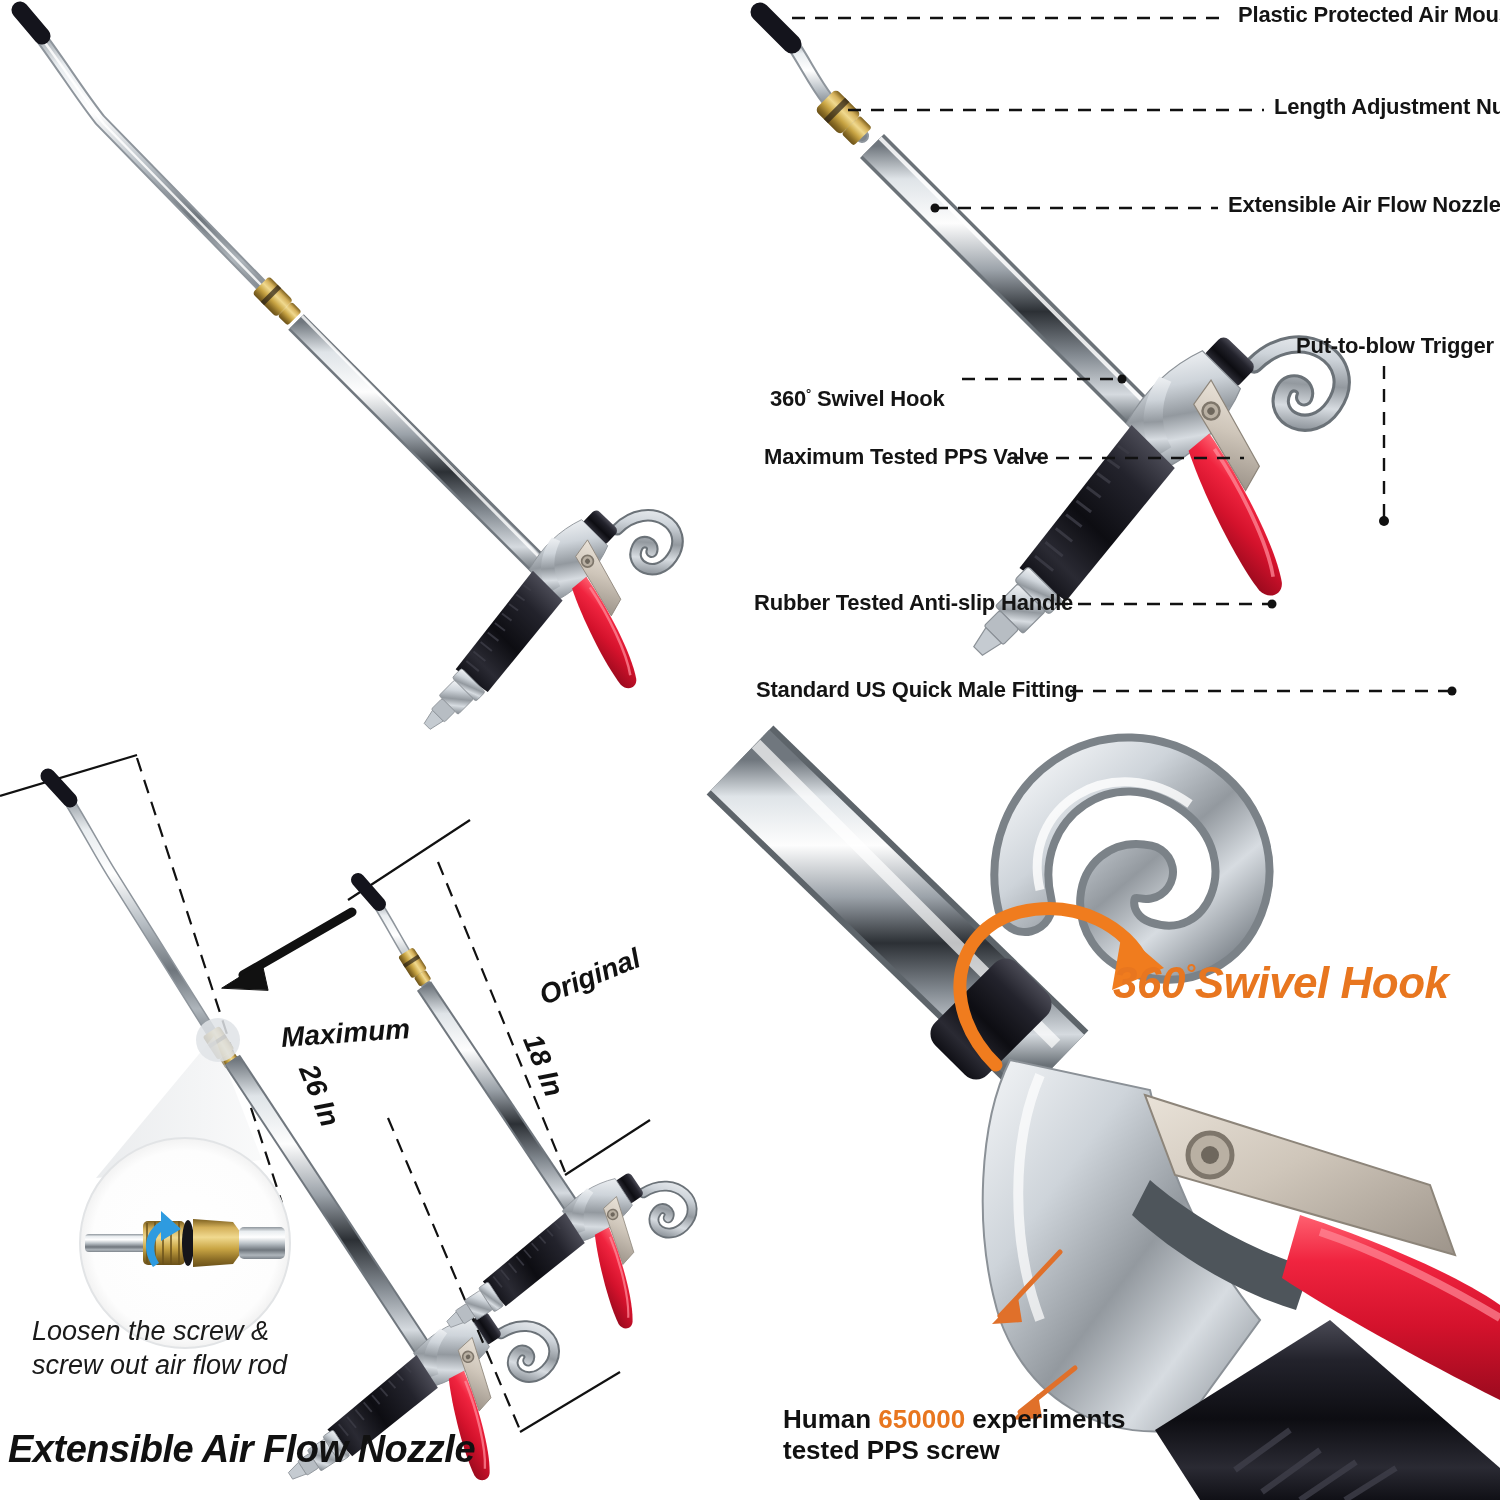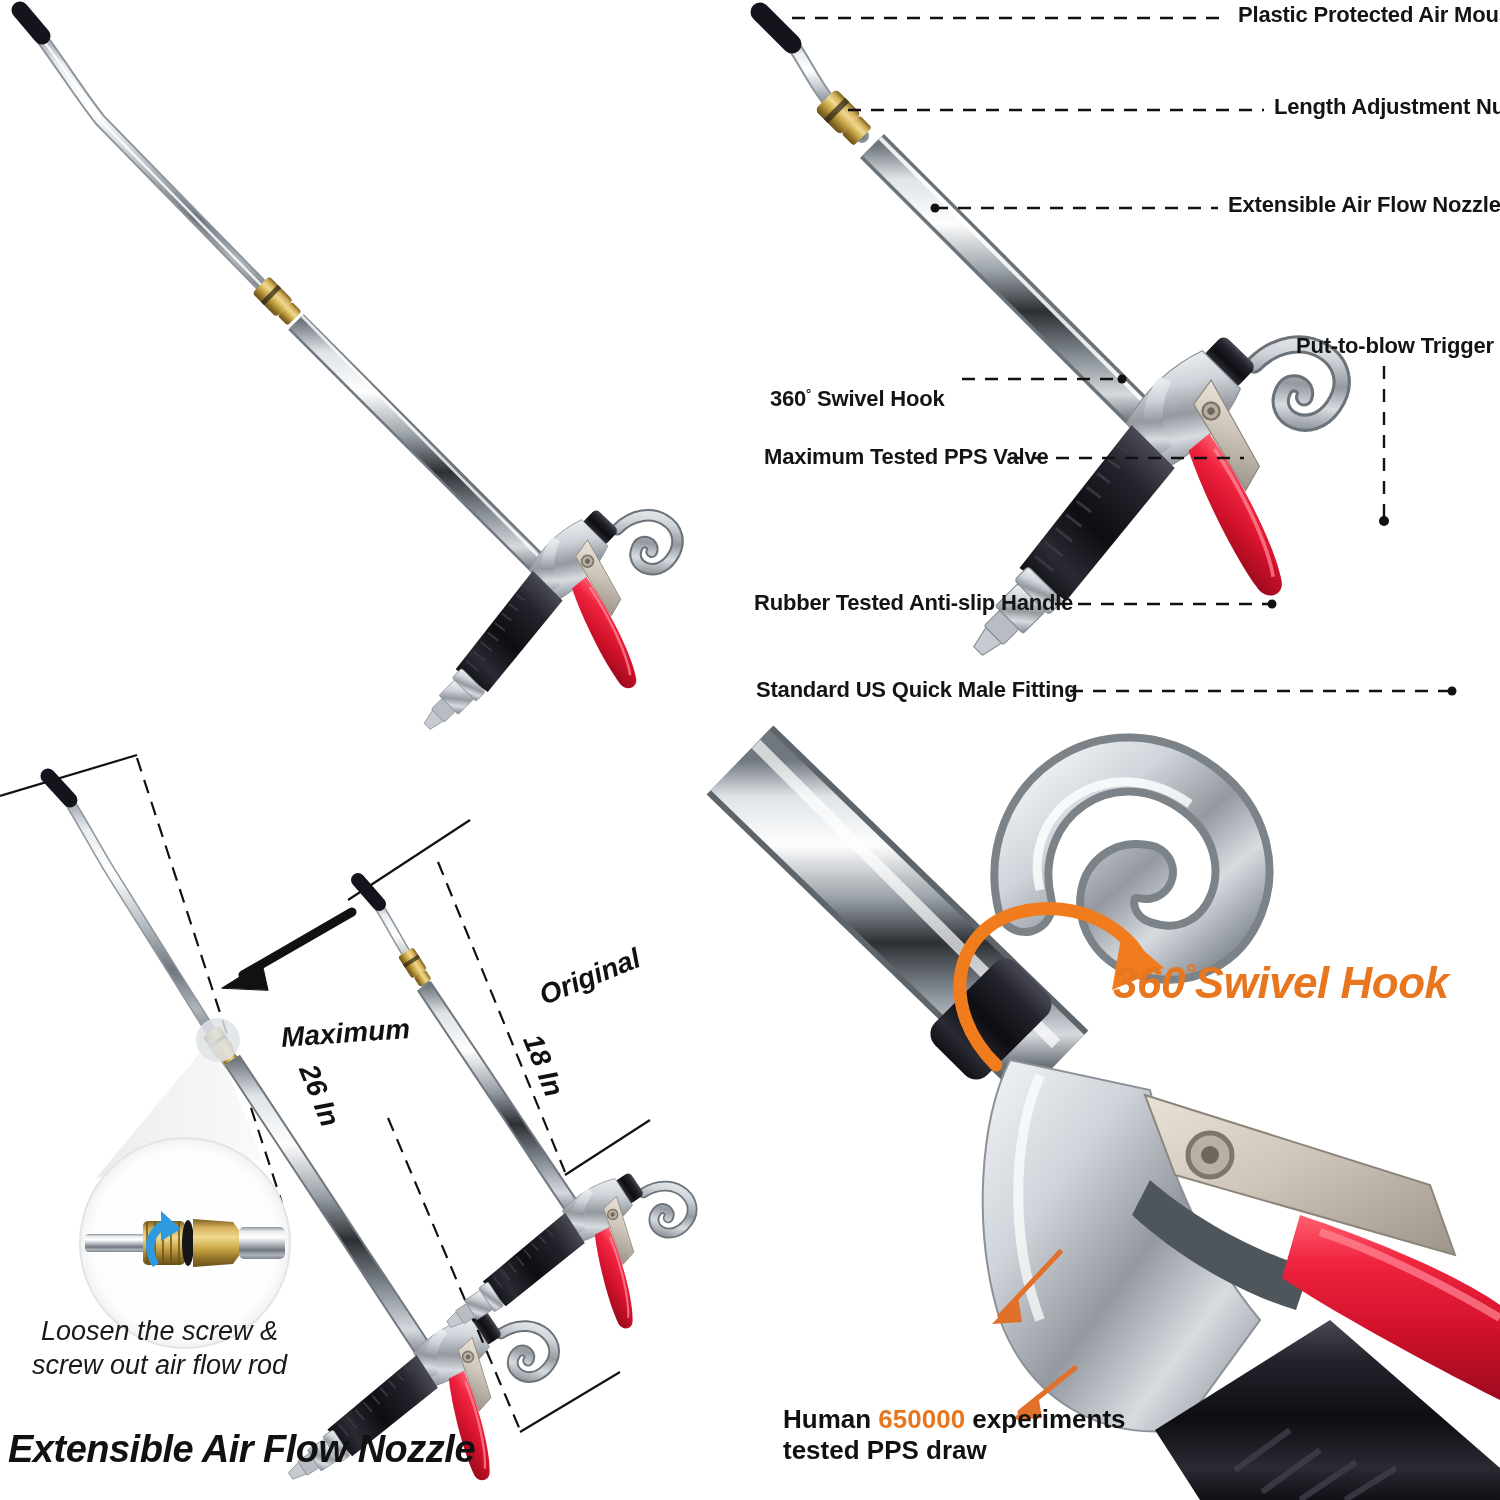--- a/index.html
+++ b/index.html
@@ -390,30 +390,30 @@
   <div class="lbl lbl-r" style="left:756px; top:677px;">Standard US Quick Male Fitting</div>
 
   <div class="dim-txt" style="left:280px; top:1022px; transform:rotate(-4deg);">Maximum</div>
 
   <div class="dim-txt" style="left:322px; top:1060px; transform:rotate(68deg);">26 In</div>
 
   <div class="dim-txt" style="left:535px; top:982px; transform:rotate(-22deg);">Original</div>
 
   <div class="dim-txt" style="left:546px; top:1030px; transform:rotate(68deg);">18 In</div>
 
-  <div class="loose" style="left:32px; top:1315px;text-align:center;">
+  <div class="loose" style="left:32px; top:1315px;">
     <div>Loosen the screw &amp;</div>
     <div>screw out air flow rod</div>
   </div>
 
   <div class="big-title" style="left:8px; top:1428px;">Extensible Air Flow Nozzle</div>
 
   <div class="swivel-orange" style="left:1113px; top:958px;">
     <span>360</span><span class="sup">°</span><span>Swivel Hook</span>
   </div>
 
 
   <div class="bold-blk" style="left:783px; top:1404px;">
     <div><span>Human </span><span class="hl">650000</span><span> experiments</span></div>
-    <div>tested PPS draw</div>
+    <div>tested PPS screw</div>
   </div>
 
 </div>
 
 </body></html>

